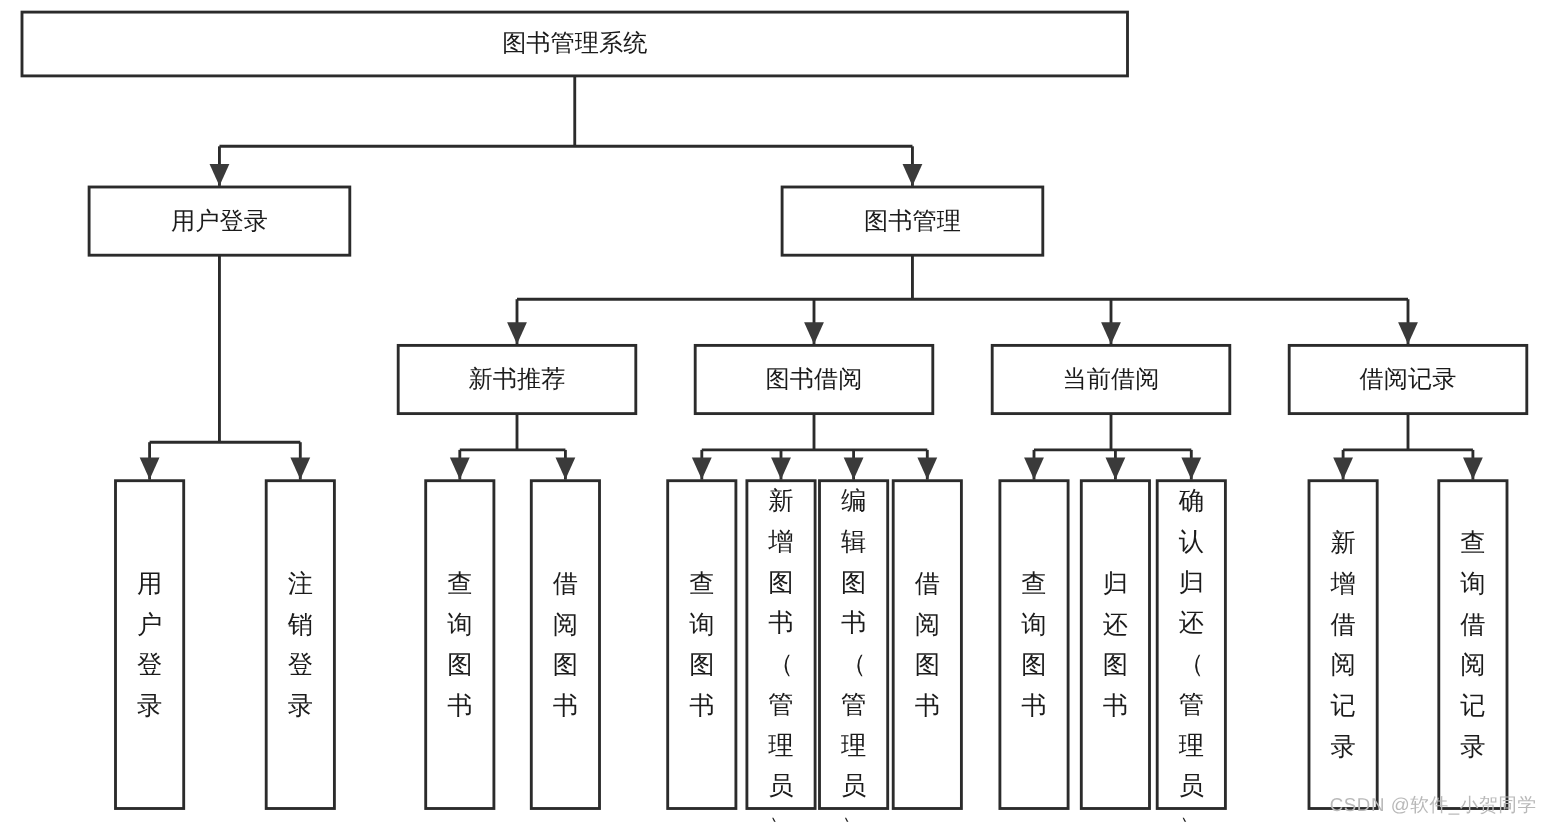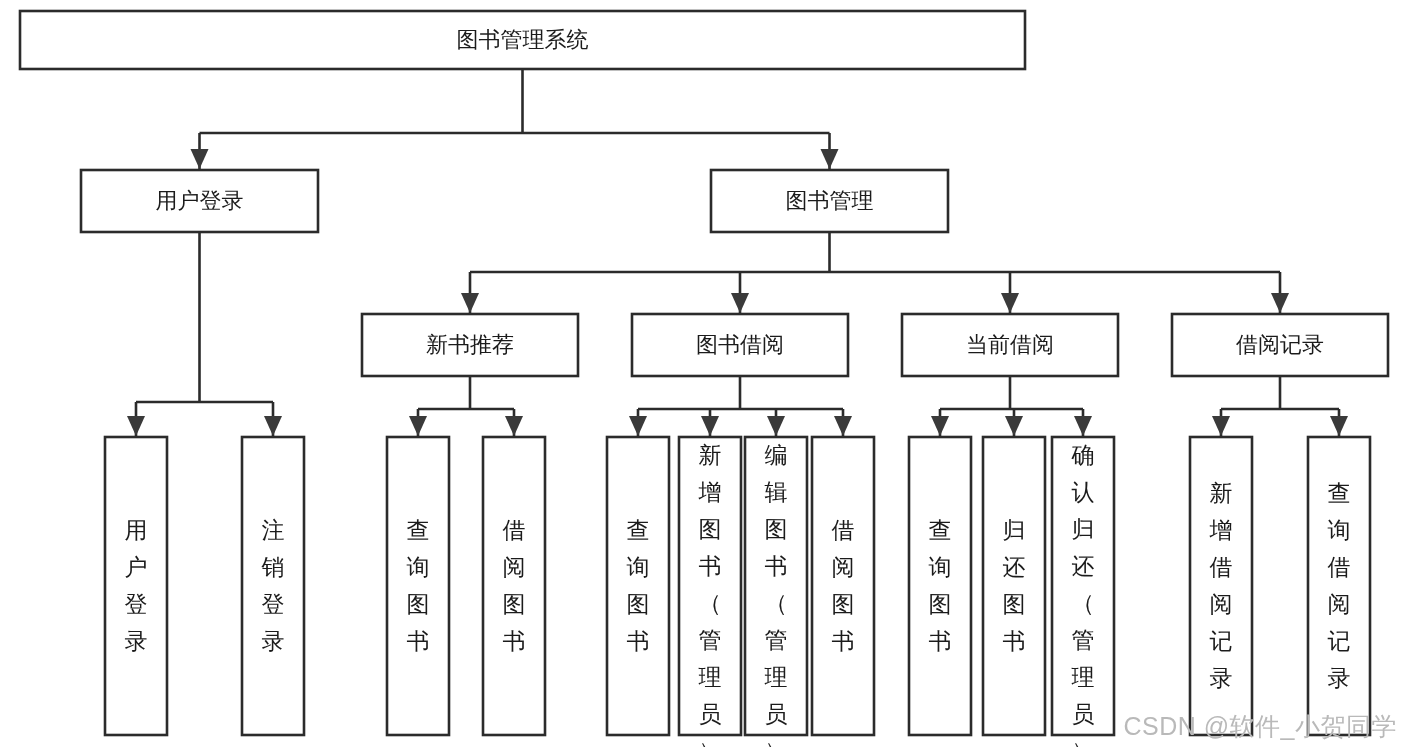--- a/index.html
+++ b/index.html
@@ -47,21 +47,21 @@
   }
   .arrow-head {
     fill: #3a3a3a;
     stroke: none;
   }
   .watermark {
     position: absolute;
     right: 8px;
     bottom: 4px;
     font-family: "Liberation Sans", "DejaVu Sans", sans-serif;
-    font-size: 25px;
+    font-size: 17px;
     color: #b9b9b9;
     white-space: nowrap;
     letter-spacing: 0.5px;
   }
 </style>
 </head>
 <body>
 
 <svg id="diagram" viewBox="0 0 1405 747" xmlns="http://www.w3.org/2000/svg">
   <g id="connectors">

